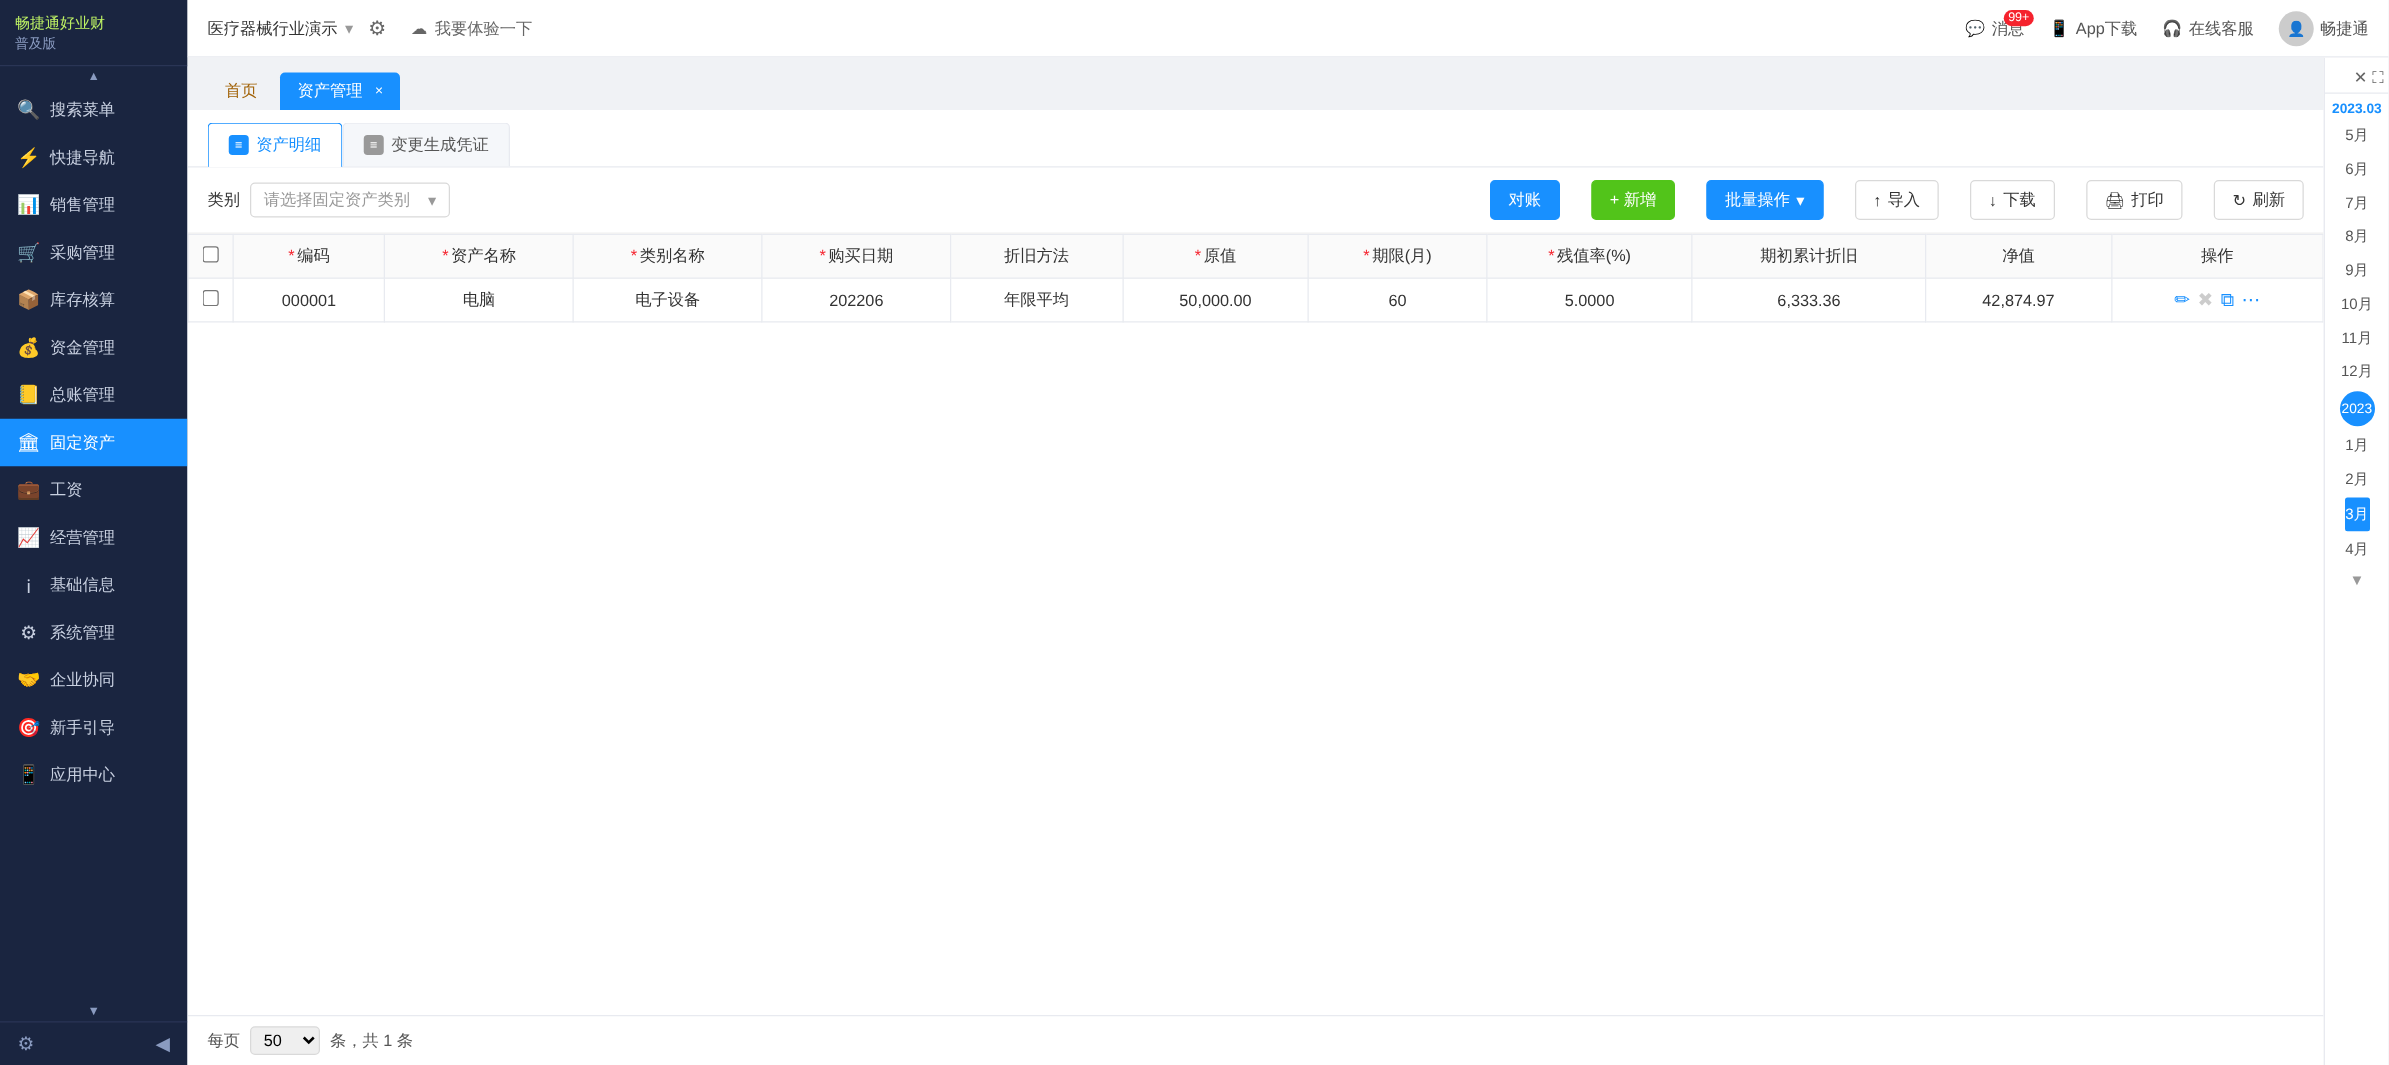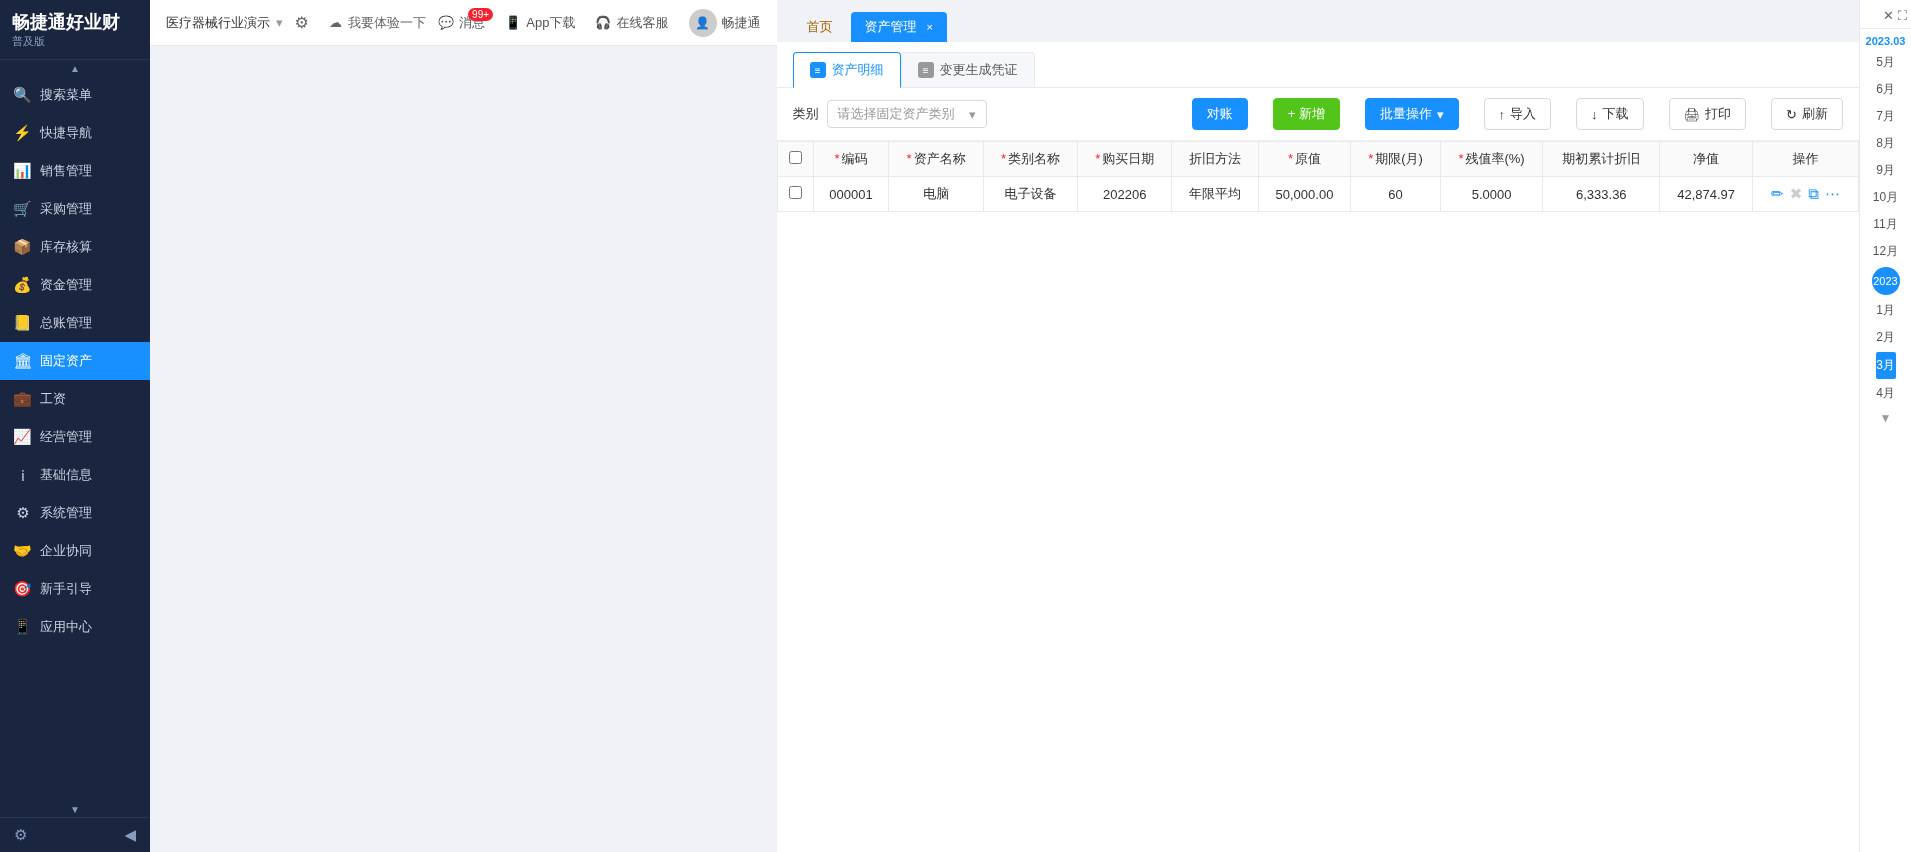--- a/index.html
+++ b/index.html
@@ -14,23 +14,23 @@
       color: #c8d0e0;
       flex-shrink: 0;
       height: 100%;
     }
     .sidebar-logo {
       padding: 10px 12px;
       background: #1a2540;
       border-bottom: 1px solid #2a3555;
     }
     .sidebar-logo .logo-title {
-      color: #ffffff;
-      font-size: 18px;
-      font-weight: bold;
+      color: #bef264;
+      font-size: 12px;
+      font-weight: normal;
     }
     .sidebar-logo .logo-sub {
       color: #8a9bc0;
       font-size: 11px;
     }
     .sidebar-scroll-up, .sidebar-scroll-down {
       height: 16px;
       display: flex;
       align-items: center;
       justify-content: center;
@@ -74,21 +74,21 @@
     .sidebar-bottom-icon {
       color: #8a9bc0;
       cursor: pointer;
       font-size: 15px;
     }
 
     
     .main-area {
       flex: 1;
       display: flex;
-      flex-direction: row;
+      flex-direction: column;
       background: #f0f2f5;
       overflow: hidden;
     }
     .topbar {
       height: 46px;
       background: #fff;
       display: flex;
       align-items: center;
       padding: 0 16px;
       border-bottom: 1px solid #e8eaf0;
@@ -719,20 +719,26 @@
         <span class="action-icon disabled" title="删除">✖</span>
         <span class="action-icon" title="复制">⧉</span>
         <span class="action-icon" title="更多">⋯</span>
       </div>
     </td>
   </tr>
               </tbody>
           </table>
         </div>
 
+        <div class="pagination-bar">
+          <span>每页</span>
+          <select class="pagination-select">
+          <option value="10">10</option><option value="20">20</option><option value="50" selected="">50</option><option value="100">100</option></select>
+          <span>条，共 1 条</span>
+        </div>
       </div>
     </div>
 
     <div class="right-panel">
       <div class="right-panel-header">
         <span class="right-panel-close">✕</span>
         <span class="right-panel-expand">⛶</span>
       </div>
       <div class="year-label">2023.03</div>
       <div id="right-panel-months">

